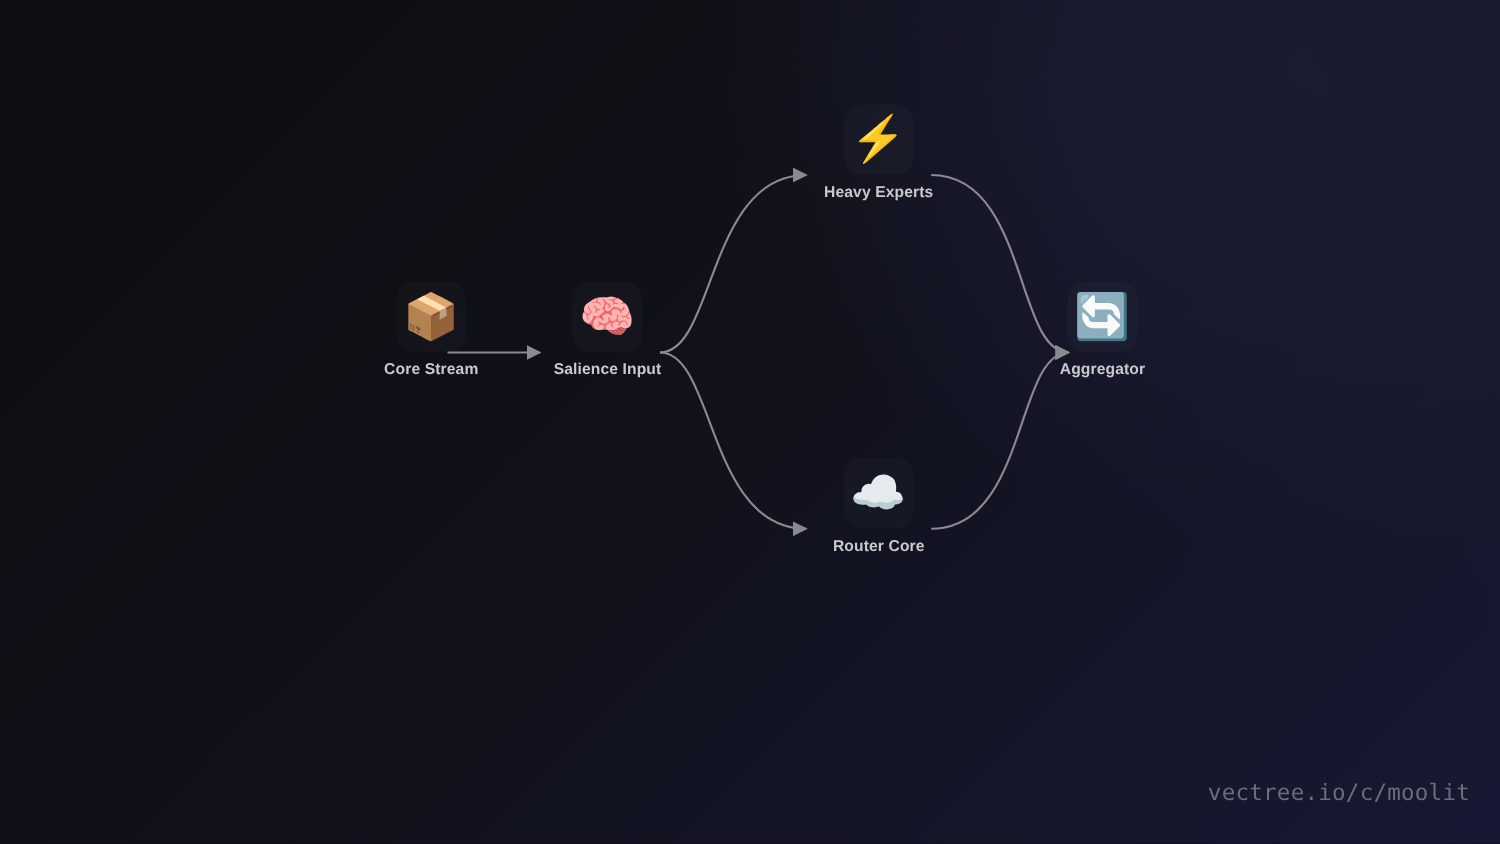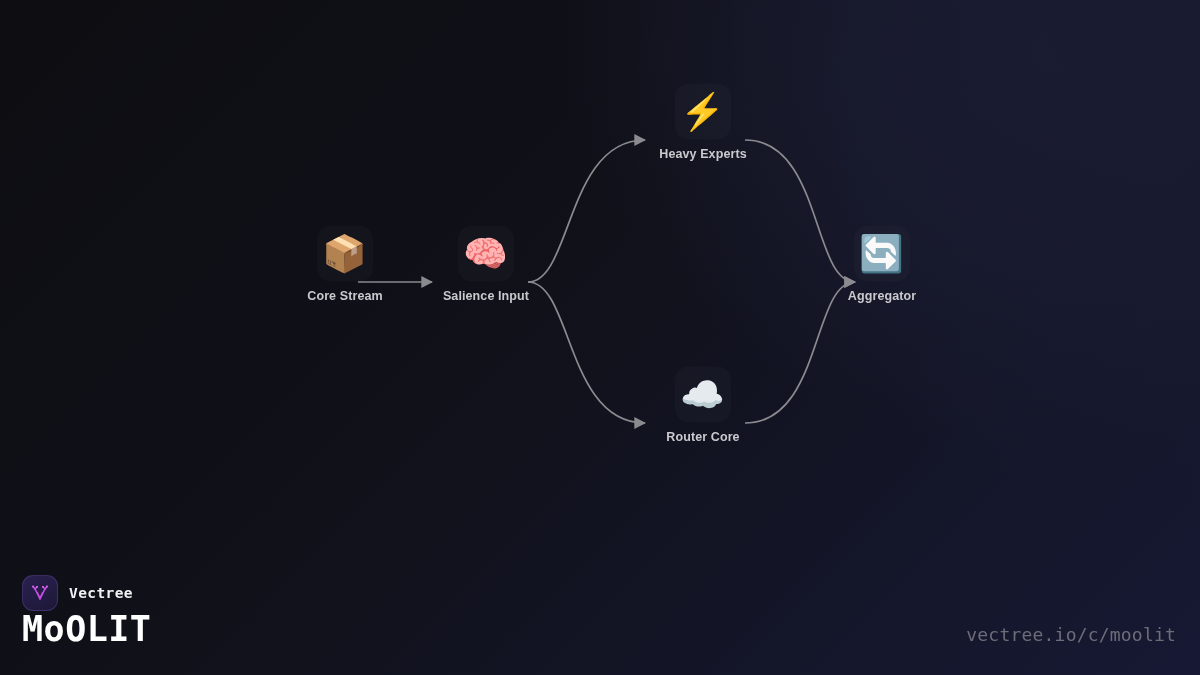--- a/index.html
+++ b/index.html
@@ -117,39 +117,17 @@
       <div class="node-label">Router Core</div>
     </div>
 
     <div class="node" style="left:882px; top:264px;">
       <div class="node-icon">🔄</div>
       <div class="node-label">Aggregator</div>
     </div>
 
   </div>
 
-  <div id="footer-brand">
-    <div id="brand-logo">
-      <svg width="22" height="22" viewBox="0 0 24 24" xmlns="http://www.w3.org/2000/svg">
-        <g stroke="#c44ce0" stroke-width="1.7" stroke-linecap="round" fill="none">
-          <path d="M6.5 7.5 L12 18 L17.5 7.5"></path>
-          <path d="M9.2 11.8 L12 18 L14.8 11.8"></path>
-          <path d="M6.5 7.5 L4.6 5.3"></path>
-          <path d="M6.5 7.5 L8.6 5.6"></path>
-          <path d="M17.5 7.5 L19.4 5.3"></path>
-          <path d="M17.5 7.5 L15.4 5.6"></path>
-        </g>
-        <g fill="#e06ff0">
-          <circle cx="4.4" cy="5.0" r="1.05"></circle>
-          <circle cx="8.8" cy="5.3" r="1.05"></circle>
-          <circle cx="19.6" cy="5.0" r="1.05"></circle>
-          <circle cx="15.2" cy="5.3" r="1.05"></circle>
-        </g>
-      </svg>
-    </div>
-    <div id="brand-name">Vectree</div>
-  </div>
 
-  <div id="page-title">MoOLIT</div>
 
   <div id="footer-url">vectree.io/c/moolit</div>
 
 </div>
 
 </body></html>

